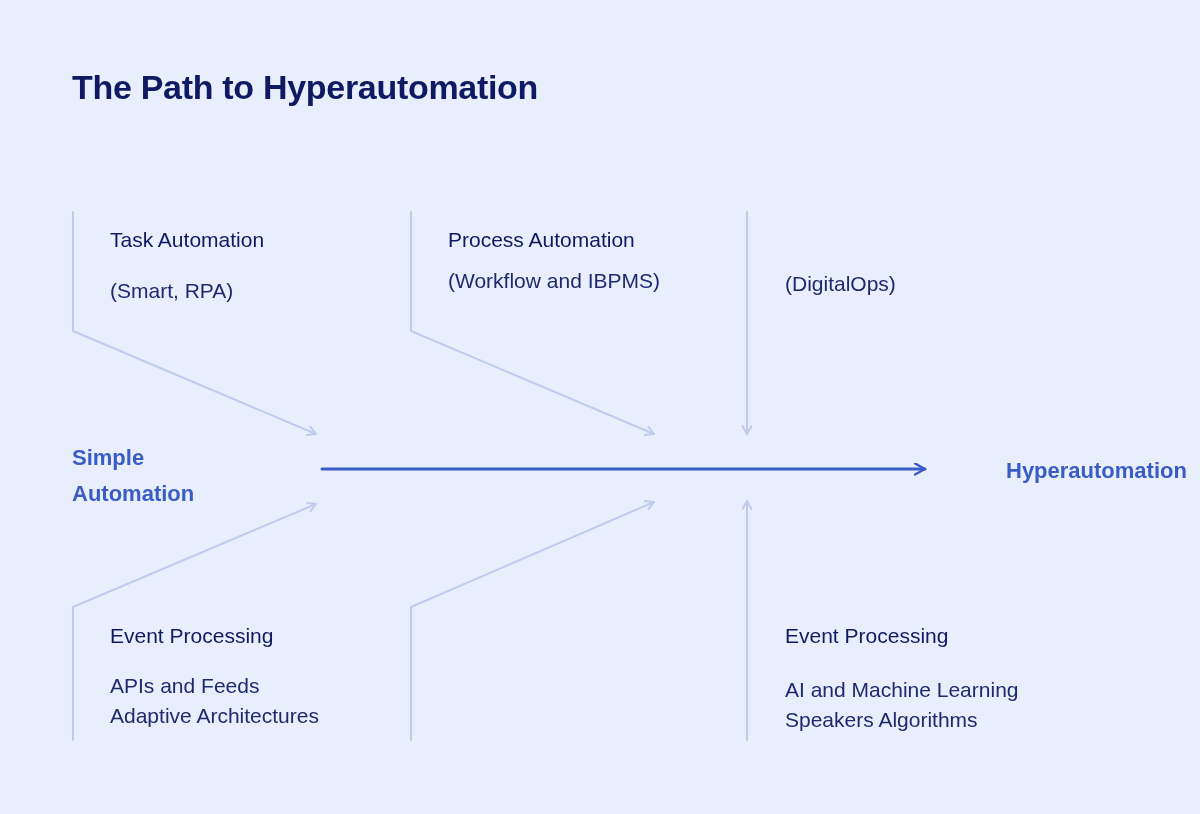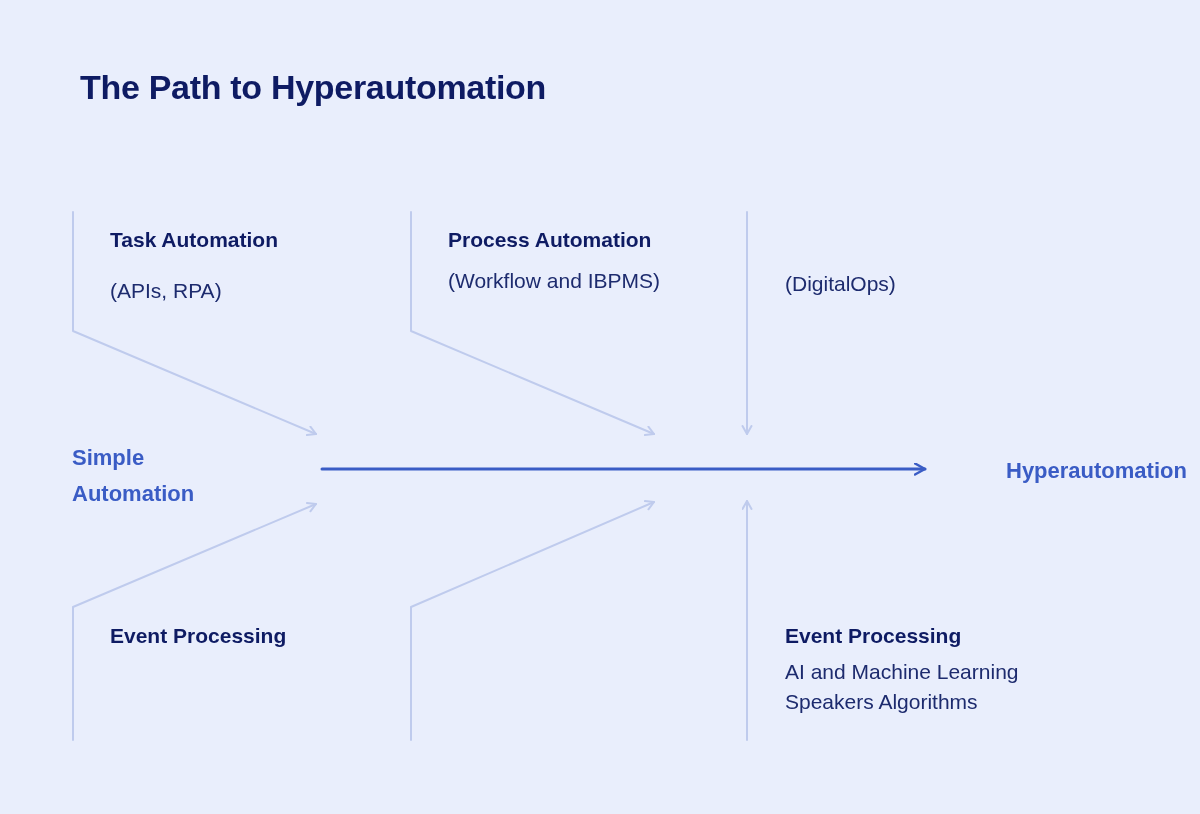--- a/index.html
+++ b/index.html
@@ -9,29 +9,29 @@
   }
   #canvas {
     position: relative;
     width: 1200px;
     height: 814px;
     background: #e9eefc;
     overflow: hidden;
   }
   .abs { position: absolute; }
   #diagram-title {
-    left: 80px; top: 68px;
+    left: 72px; top: 68px;
     font-size: 34px;
     font-weight: 700;
     letter-spacing: -0.3px;
     color: #0e1b63;
   }
   .sec-title {
     font-size: 21px;
-    font-weight: 700;
+    font-weight: 400;
     color: #0e1b63;
     white-space: nowrap;
   }
   .sec-sub, .sec-line {
     font-size: 21px;
     font-weight: 300;
     color: #1d2b6e;
     white-space: nowrap;
   }
   .sec-line { line-height: 30px; }
@@ -72,41 +72,45 @@
 
     <path d="M73,740 L73,607 L316,504" fill="none" stroke="#bfcbed" stroke-width="2" stroke-linecap="round" stroke-linejoin="round" marker-end="url(#head-light)"></path>
     <path d="M411,740 L411,607 L654,502" fill="none" stroke="#bfcbed" stroke-width="2" stroke-linecap="round" stroke-linejoin="round" marker-end="url(#head-light)"></path>
     <path d="M747,740 L747,501" fill="none" stroke="#bfcbed" stroke-width="2" stroke-linecap="round" stroke-linejoin="round" marker-end="url(#head-light)"></path>
 
     <path d="M322,469 L925,469" fill="none" stroke="#3a5cc5" stroke-width="3" stroke-linecap="round" marker-end="url(#head-dark)"></path>
   </svg>
 
   <div class="abs" style="left:110px; top:228px;">
     <div class="sec-title">Task Automation</div>
-    <div class="sec-sub" style="margin-top:27px;">(APIs, RPA)</div>
+    <div class="sec-sub" style="margin-top:27px;">(Smart, RPA)</div>
   </div>
 
   <div class="abs" style="left:448px; top:228px;">
     <div class="sec-title">Process Automation</div>
     <div class="sec-sub" style="margin-top:17px;">(Workflow and IBPMS)</div>
   </div>
 
   <div class="abs" style="left:785px; top:228px;">
     <div class="sec-sub" style="margin-top:44px;">(DigitalOps)</div>
   </div>
 
   <div class="abs flow-label" style="left:72px; top:440px; width:185px;">Simple Automation</div>
   <div class="abs flow-label" style="left:1006px; top:453px; white-space:nowrap;">Hyperautomation</div>
 
   <div class="abs" style="left:110px; top:624px;">
     <div class="sec-title">Event Processing</div>
+    <div style="margin-top:23px;">
+      <div class="sec-line">APIs and Feeds</div>
+      <div class="sec-line">Adaptive Architectures</div>
+    </div>
   </div>
 
 
   <div class="abs" style="left:785px; top:624px;">
     <div class="sec-title">Event Processing</div>
-    <div style="margin-top:9px;">
+    <div style="margin-top:27px;">
       <div class="sec-line">AI and Machine Learning</div>
       <div class="sec-line">Speakers Algorithms</div>
     </div>
   </div>
 
 </div>
 
 </body></html>

